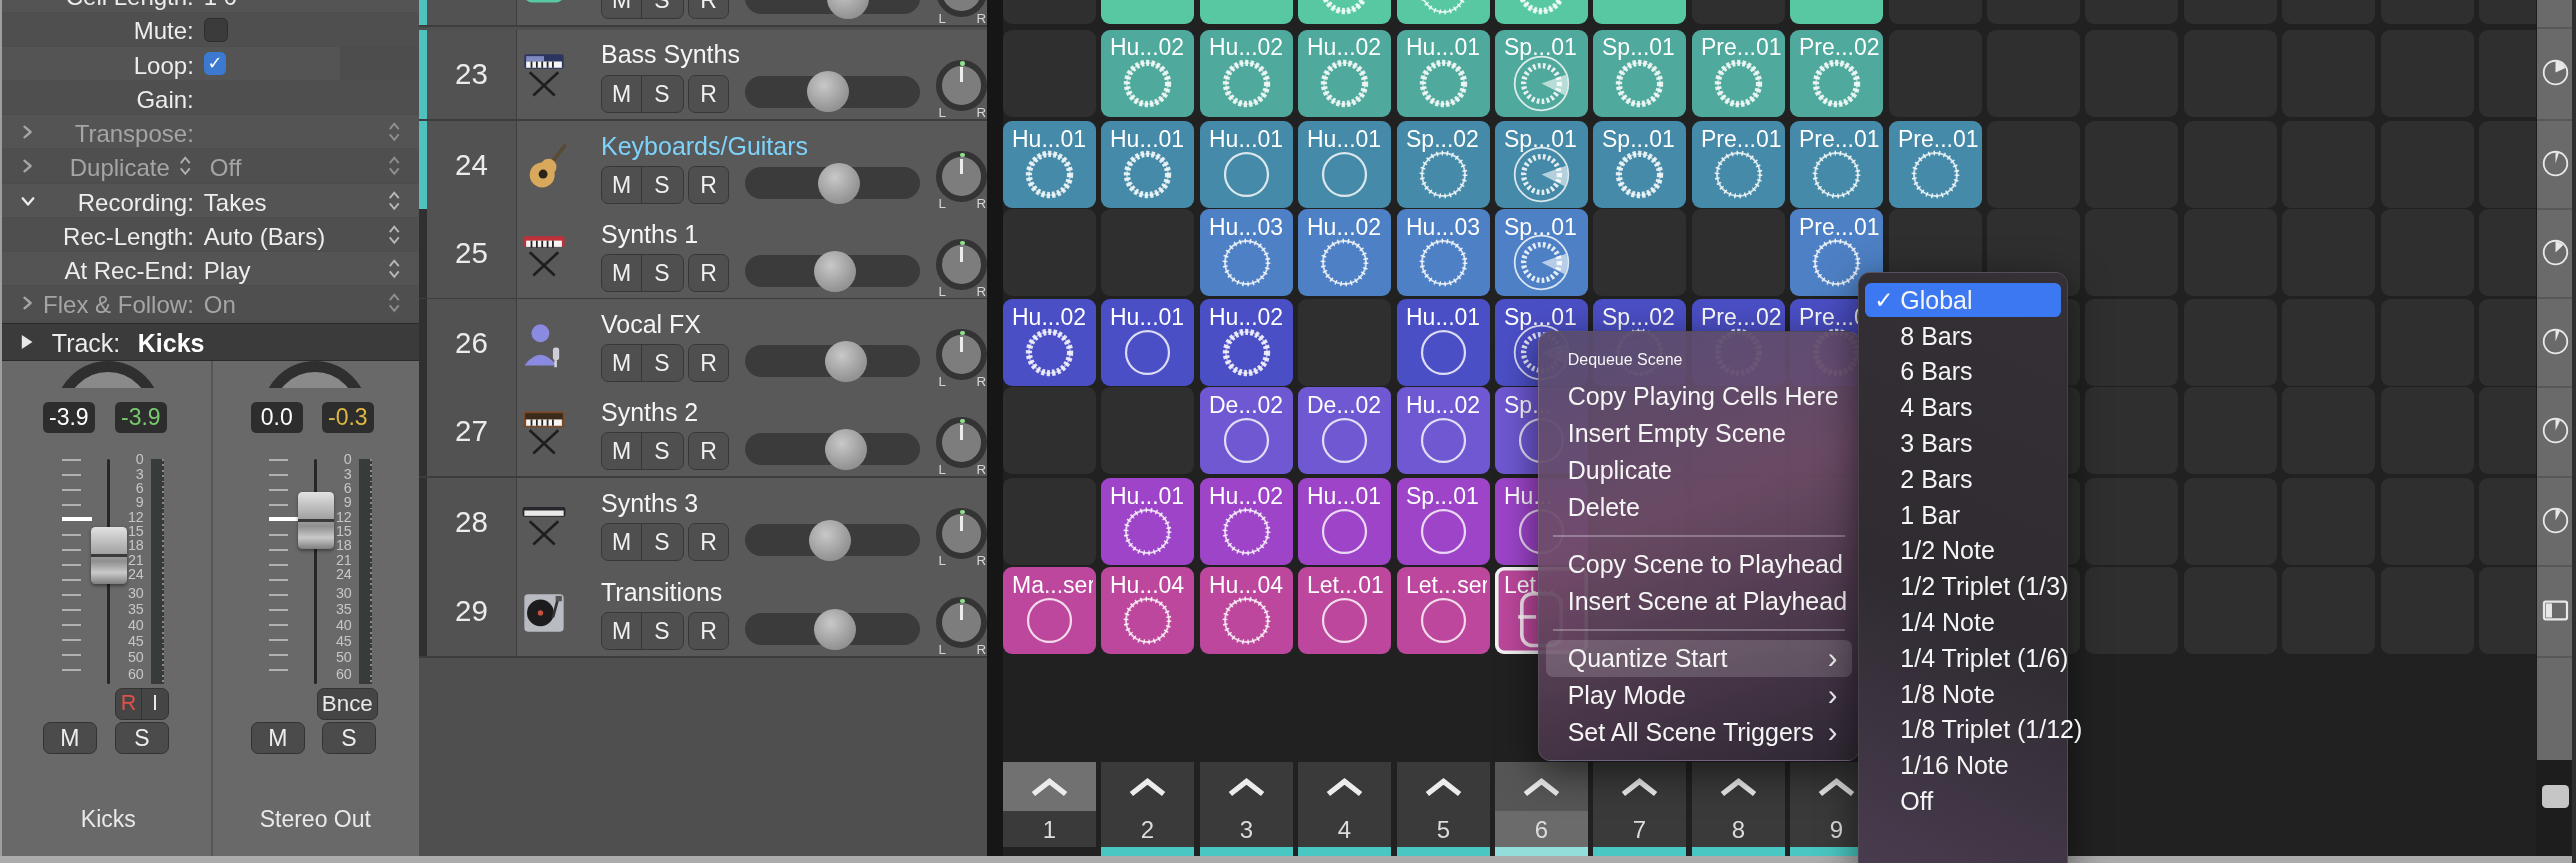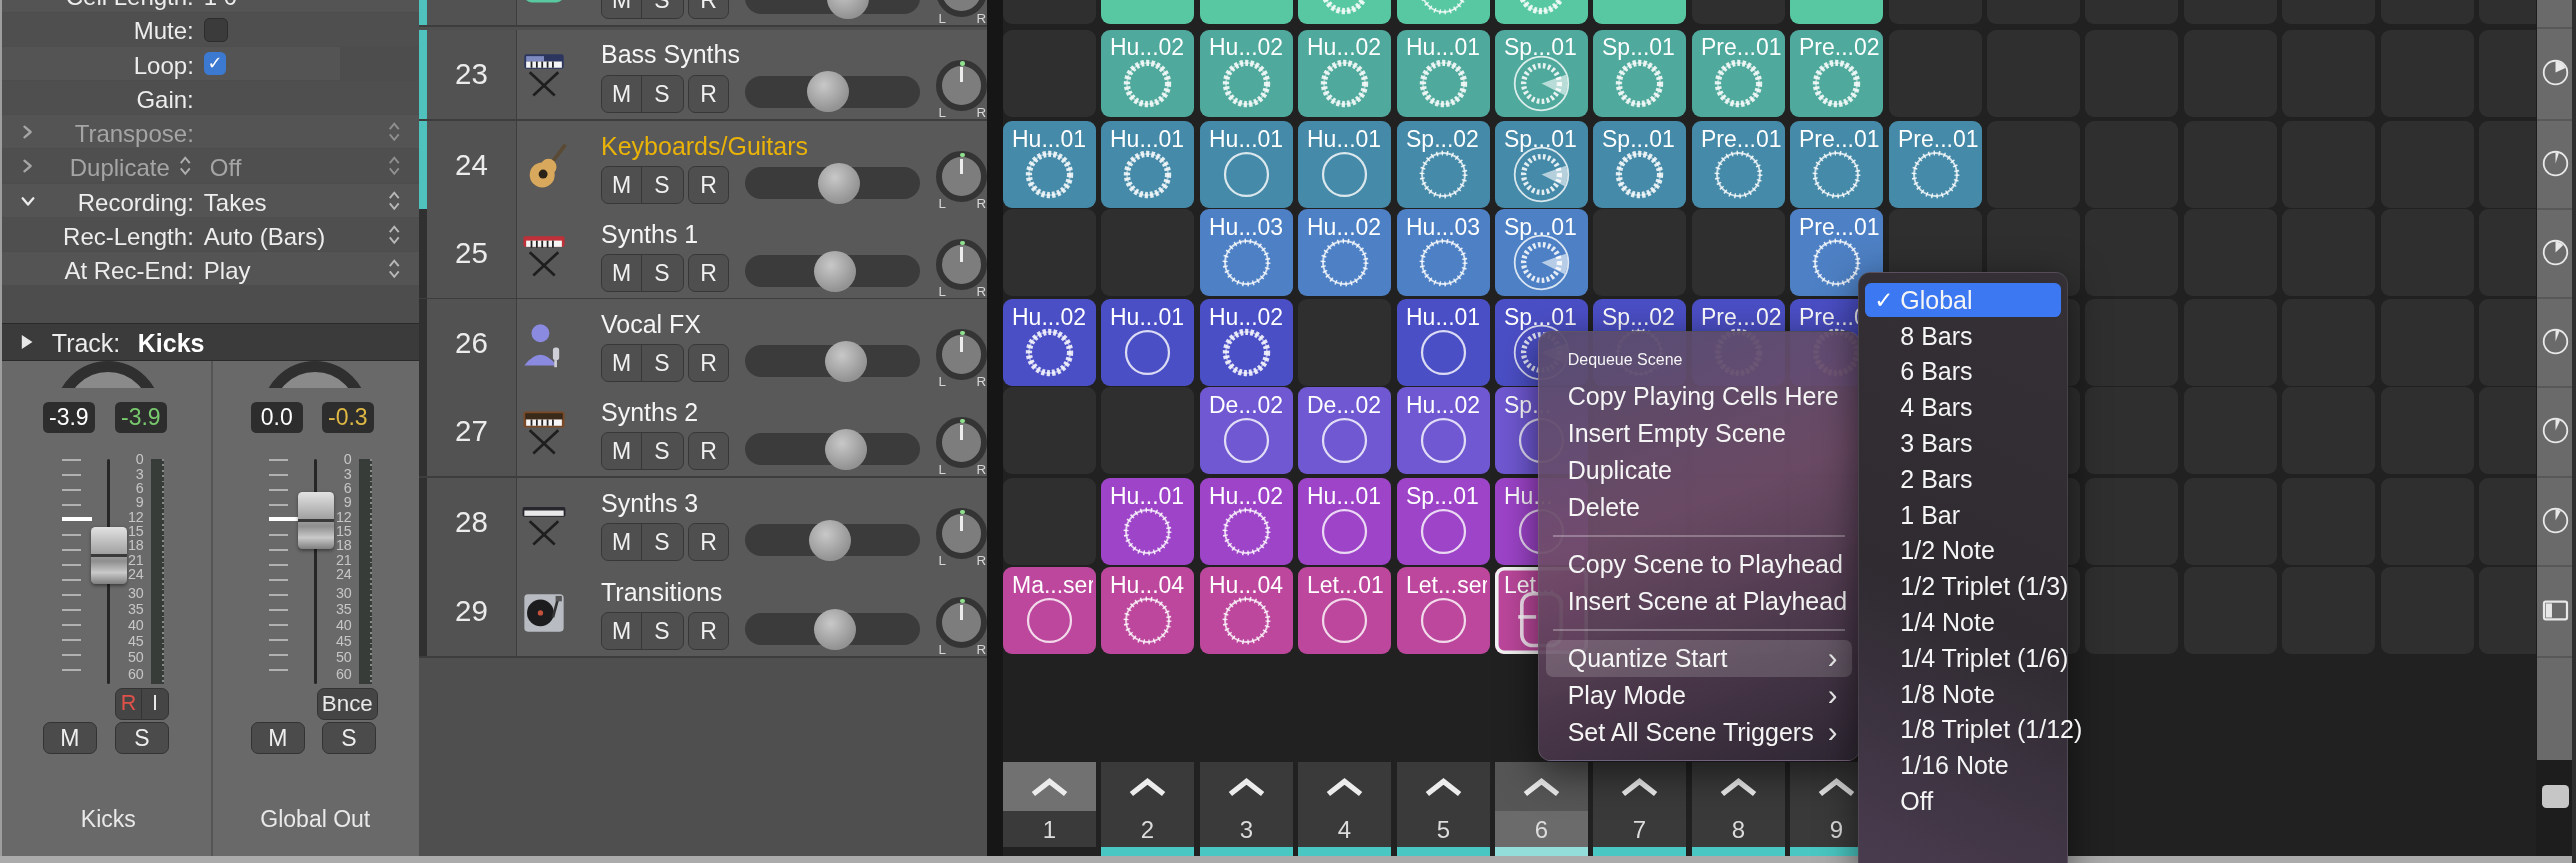--- a/index.html
+++ b/index.html
@@ -95,20 +95,35 @@
         <div style="position: absolute; left: 0px; top: 252px; width: 417px; height: 33px; background: rgb(84, 84, 84);">
           <div style="position: absolute; left: 0px; top: 4.5px; width: 192px; text-align: right; font-size: 24px; color: rgb(237, 237, 237);">At Rec-End:</div>
           <div style="position: absolute; left: 202px; top: 4.5px; font-size: 24px; color: rgb(237, 237, 237); white-space: nowrap;">Play</div>
           <div style="position: absolute; left: 386px; top: 6.3px;">
             <svg width="12.5" height="21.5" viewBox="0 0 14 24">
               <polyline points="2,9 7,3 12,9" fill="none" stroke="#b8b8b8" stroke-width="2.2"></polyline>
               <polyline points="2,15 7,21 12,15" fill="none" stroke="#b8b8b8" stroke-width="2.2"></polyline>
             </svg>
           </div>
         </div>
+        <div style="position: absolute; left: 0px; top: 286px; width: 417px; height: 33px; background: rgb(79, 79, 79);">
+          <div style="position: absolute; left: 18px; top: 9px;">
+            <svg width="16" height="16" viewBox="0 0 18 18">
+              <polyline points="5,3 12,9 5,15" fill="none" stroke="#a5a5a5" stroke-width="2.6" stroke-linecap="round" stroke-linejoin="round"></polyline>
+            </svg>
+          </div>
+          <div style="position: absolute; left: 0px; top: 4.5px; width: 192px; text-align: right; font-size: 24px; color: rgb(165, 165, 165);">Flex &amp; Follow:</div>
+          <div style="position: absolute; left: 202px; top: 4.5px; font-size: 24px; color: rgb(165, 165, 165); white-space: nowrap;">On</div>
+          <div style="position: absolute; left: 386px; top: 6.3px;">
+            <svg width="12.5" height="21.5" viewBox="0 0 14 24">
+              <polyline points="2,9 7,3 12,9" fill="none" stroke="#8f8f8f" stroke-width="2.2"></polyline>
+              <polyline points="2,15 7,21 12,15" fill="none" stroke="#8f8f8f" stroke-width="2.2"></polyline>
+            </svg>
+          </div>
+        </div>
       </div>
       <div style="position: absolute; left: 0px; top: 323px; width: 417px; height: 37px; background: rgb(59, 59, 59); border-top: 0.9px solid rgb(42, 42, 42); border-bottom: 0.9px solid rgb(42, 42, 42);">
         <div style="position: absolute; left: 18px; top: 9.8px;">
           <svg width="14.3" height="16" viewBox="0 0 16 18">
             <polygon points="2,1 14,9 2,17" fill="#e8e8e8"></polygon>
           </svg>
         </div>
         <div style="position: absolute; left: 50px; top: 4.5px; font-size: 25px; color: rgb(237, 237, 237);">Track:</div>
         <div style="position: absolute; left: 136px; top: 4.5px; font-size: 25px; color: rgb(255, 255, 255); font-weight: bold;">Kicks</div>
       </div>
@@ -178,21 +193,21 @@
           <div style="position: absolute; left: 318px; top: 256px; width: 32px; text-align: right; font-size: 14.3px; color: rgb(198, 198, 198);">40</div>
           <div style="position: absolute; left: 318px; top: 272px; width: 32px; text-align: right; font-size: 14.3px; color: rgb(198, 198, 198);">45</div>
           <div style="position: absolute; left: 318px; top: 288px; width: 32px; text-align: right; font-size: 14.3px; color: rgb(198, 198, 198);">50</div>
           <div style="position: absolute; left: 318px; top: 305px; width: 32px; text-align: right; font-size: 14.3px; color: rgb(198, 198, 198);">60</div>
           <div style="position: absolute; left: 357px; top: 98px; width: 13.4px; height: 225px; background: rgb(56, 60, 56);">
             <div style="position: absolute; left: 11.6px; top: 0px; width: 1.8px; height: 225px; background: repeating-linear-gradient(rgb(138, 138, 138) 0px, rgb(138, 138, 138) 1.8px, transparent 1.8px, transparent 5.4px);"></div>
           </div>
           <div style="position: absolute; left: 315px; top: 327px; width: 59px; height: 29.5px; background: rgb(69, 69, 69); border: 0.9px solid rgb(51, 51, 51); border-radius: 7.2px; font-size: 22.4px; line-height: 29.5px; text-align: center; color: rgb(232, 232, 232);">Bnce</div>
           <div style="position: absolute; left: 249px; top: 361px; width: 52px; height: 30px; background: rgb(75, 75, 75); border: 0.9px solid rgb(51, 51, 51); border-radius: 7.2px; font-size: 23px; line-height: 30px; text-align: center; color: rgb(238, 238, 238);">M</div>
           <div style="position: absolute; left: 320px; top: 361px; width: 52px; height: 30px; background: rgb(75, 75, 75); border: 0.9px solid rgb(51, 51, 51); border-radius: 7.2px; font-size: 23px; line-height: 30px; text-align: center; color: rgb(238, 238, 238);">S</div>
-          <div style="position: absolute; left: 226px; top: 445px; width: 175px; text-align: center; font-size: 23px; color: rgb(233, 233, 233);">Global Out</div>
+          <div style="position: absolute; left: 226px; top: 445px; width: 175px; text-align: center; font-size: 23px; color: rgb(233, 233, 233);">Stereo Out</div>
         </div>
       </div>
     </section>
   <section class="abs" id="tracklist" style="left:419px;top:0;width:569px;height:863px;background:#4f4f4f;">
       <div style="position: absolute; left: 0px; top: -64px; width: 569px; height: 89px; background: rgb(89, 89, 89); border-bottom: 2.7px solid rgb(61, 61, 61);">
         <div style="position: absolute; left: 0px; top: 0px; width: 8px; height: 89px; background: rgb(79, 194, 189);"></div>
         <div style="position: absolute; left: 8px; top: 0px; width: 89px; height: 89px; background: rgb(82, 82, 82); border-right: 1.8px solid rgb(61, 61, 61);">
           <div style="position: absolute; left: 0px; top: 27px; width: 89px; text-align: center; font-size: 29.5px; color: rgb(236, 236, 236);"></div>
         </div>
         <div style="position: absolute; left: 100px; top: 19.7px;">
@@ -260,21 +275,21 @@
         </div>
         <div style="position: absolute; left: 100px; top: 19.7px;">
           <svg width="50" height="50" viewBox="0 0 56 56">
             <line x1="34" y1="28" x2="52" y2="4" stroke="#4a3категор2a" stroke-width="4"></line>
             <line x1="34" y1="28" x2="52" y2="4" stroke="#5a4a33" stroke-width="4"></line>
             <circle cx="26" cy="38" r="14" fill="#d8a85c"></circle>
             <circle cx="33" cy="29" r="9" fill="#d8a85c"></circle>
             <circle cx="27" cy="37" r="5" fill="#2b2218"></circle>
           </svg>
         </div>
-        <div style="position: absolute; left: 182px; top: 10.7px; font-size: 25px; color: #eab308; white-space: nowrap;">Keyboards/Guitars</div>
+        <div style="position: absolute; left: 182px; top: 10.7px; font-size: 25px; color: #7dd3fc; white-space: nowrap;">Keyboards/Guitars</div>
         <div style="position: absolute; left: 182px; top: 45px; width: 81px; height: 36px; border: 0.9px solid rgb(55, 55, 55); border-radius: 7.2px; overflow: hidden; display: flex; background: rgb(79, 79, 79);">
           <div style="position: relative; width: 39px; height: 36px; font-size: 23px; line-height: 36px; text-align: center; color: rgb(240, 240, 240);">M</div>
           <div style="position: relative; width: 40px; height: 36px; font-size: 23px; line-height: 36px; text-align: center; color: rgb(240, 240, 240); border-left: 1.8px solid rgb(55, 55, 55);">S</div>
         </div>
         <div style="position: absolute; left: 269px; top: 45px; width: 39px; height: 36px; background: rgb(79, 79, 79); border: 0.9px solid rgb(55, 55, 55); border-radius: 7.2px; font-size: 23px; line-height: 36px; text-align: center; color: rgb(240, 240, 240);">R</div>
         <div style="position: absolute; left: 326px; top: 46px; width: 175px; height: 32px; background: rgb(59, 59, 59); border-radius: 16px;">
           <div style="position: absolute; left: 73px; top: -4.5px; width: 42px; height: 41px; border-radius: 50%; background: radial-gradient(circle at 40% 35%, rgb(200, 200, 200), rgb(147, 147, 147) 70%);"></div>
         </div>
         <div style="position: absolute; left: 517px; top: 30px; width: 39px; height: 39px; border: 6.3px solid rgb(52, 52, 52); border-radius: 50%; background: rgb(125, 125, 125);">
           <div style="position: absolute; left: 18px; top: 1.8px; width: 2.7px; height: 15px; background: rgb(236, 236, 236);"></div>

